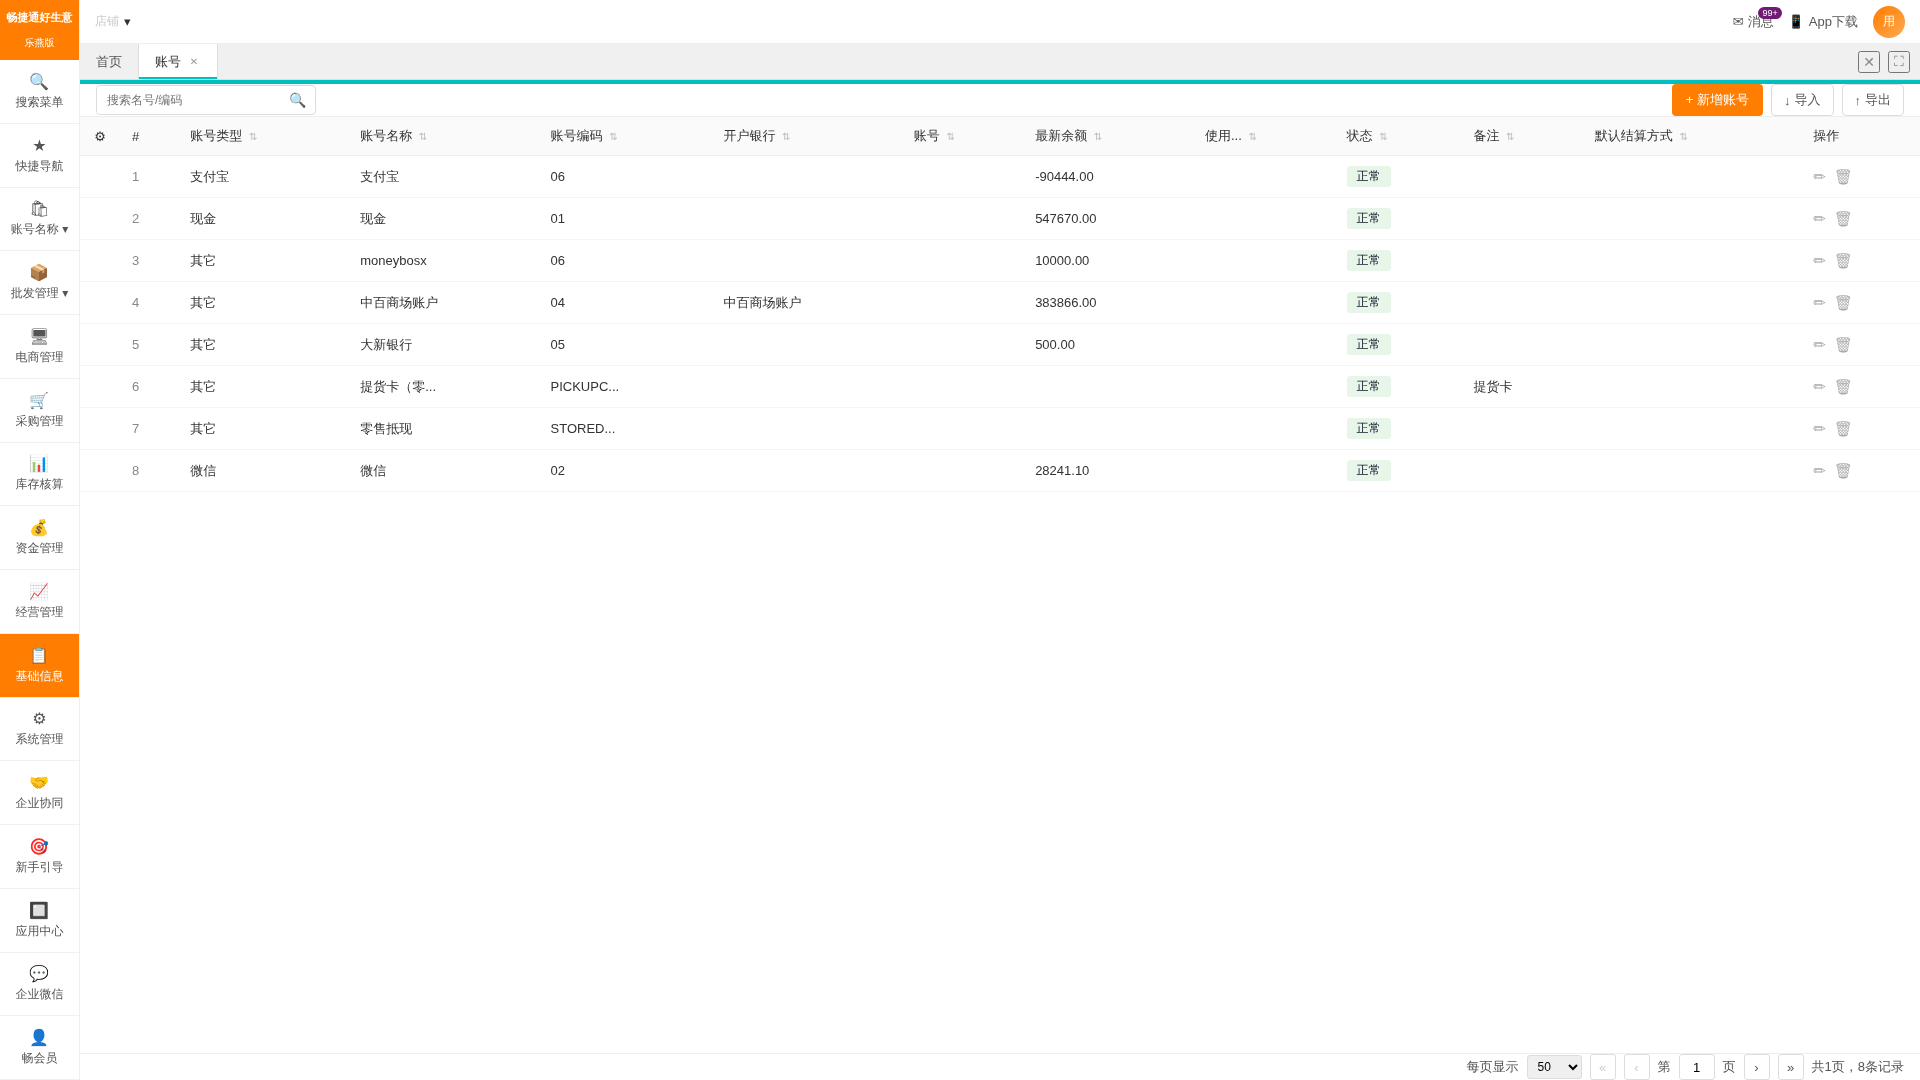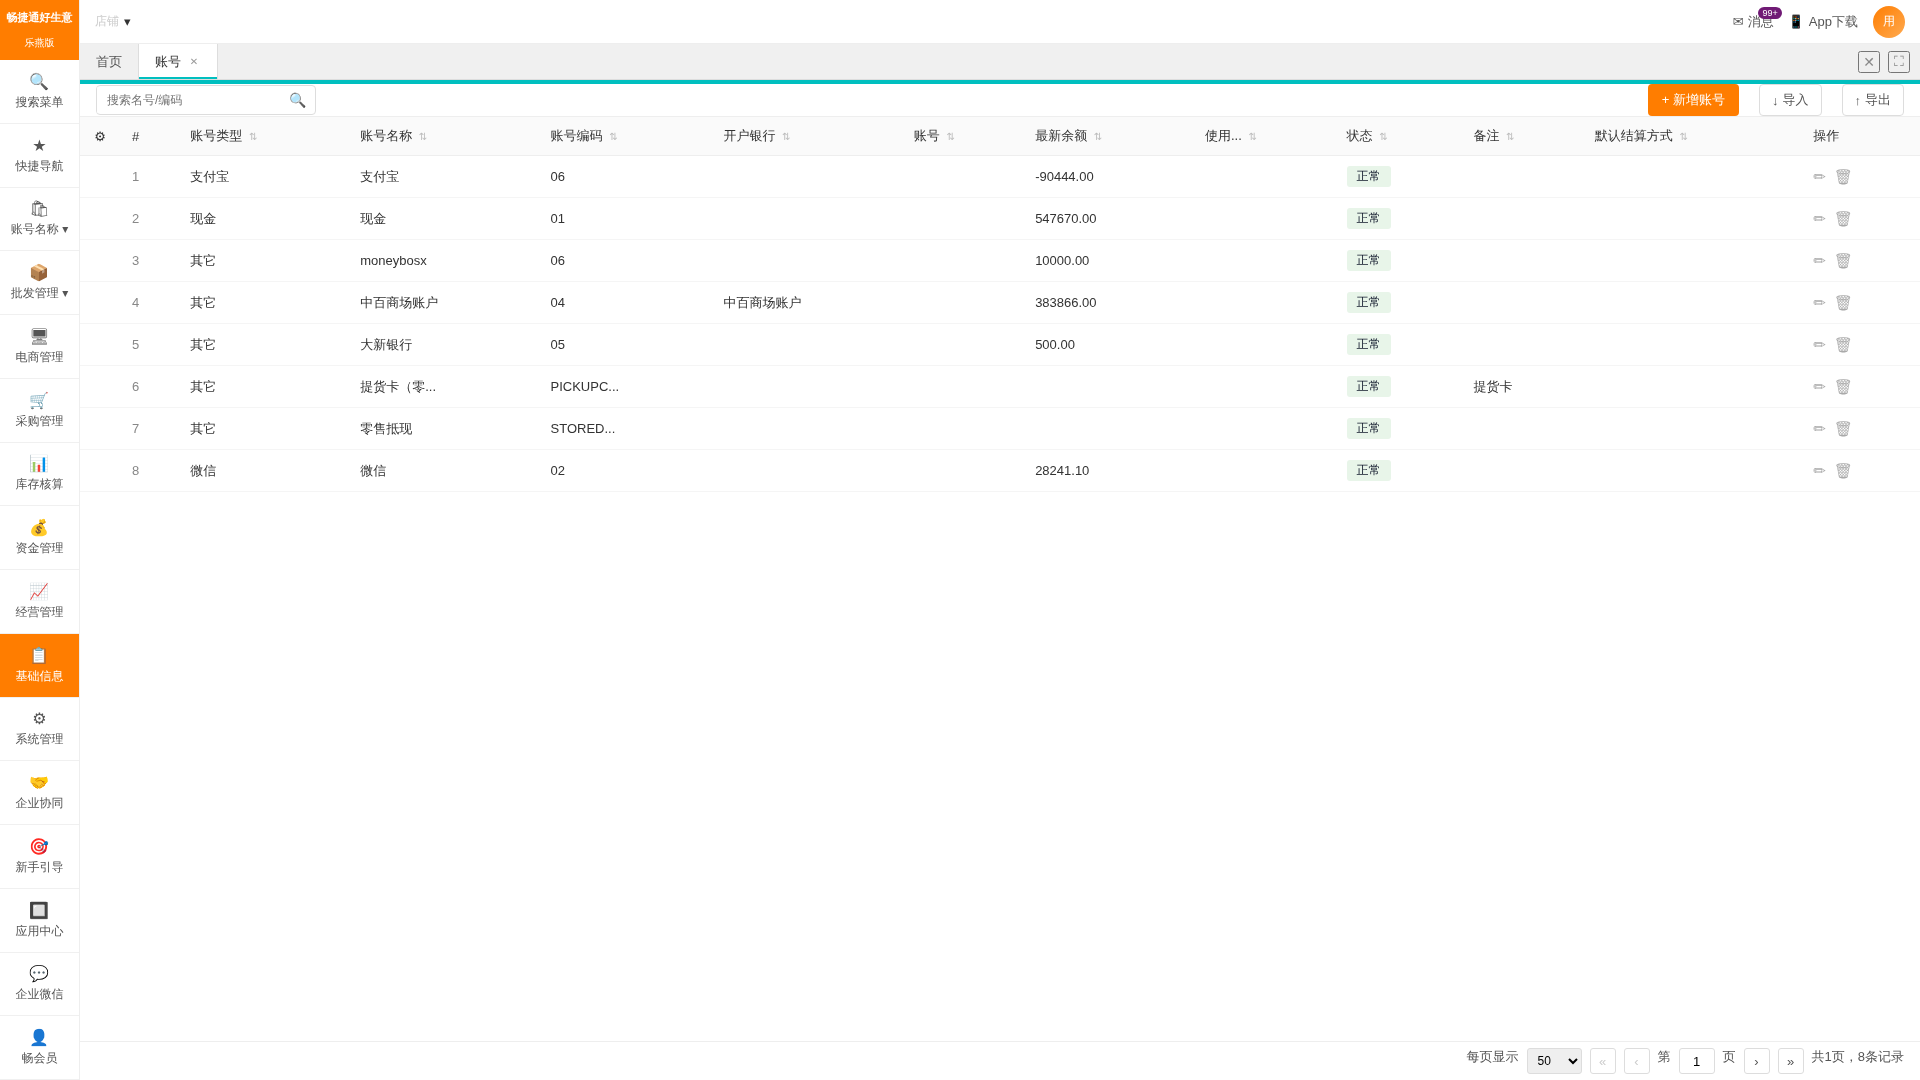--- a/index.html
+++ b/index.html
@@ -234,21 +234,21 @@
       background: none;
       border: none;
       padding: 6px 8px;
       cursor: pointer;
       color: #aaa;
       font-size: 14px;
     }
     .toolbar-right {
       display: flex;
       align-items: center;
-      gap: 20px;
+      gap: 8px;
       border-radius: 16px;
     }
     .btn-primary {
       background: #ff7d00;
       color: #fff;
       border: none;
       padding: 7px 14px;
       border-radius: 4px;
       cursor: pointer;
       font-size: 13px;
@@ -325,22 +325,23 @@
     }
     .action-icon {
       cursor: pointer;
       color: #aaa;
       font-size: 15px;
     }
 
     
     .pagination-bar {
       display: flex;
+      align-items: center;
       justify-content: flex-end;
-      padding: 6px 16px;
+      padding: 0 16px;
       border-top: 1px solid #eee;
       flex-shrink: 0;
       gap: 8px;
       font-size: 13px;
       color: #555;
     }
     .page-size-select {
       border: 1px solid #ddd;
       border-radius: 3px;
       padding: 3px 6px;

